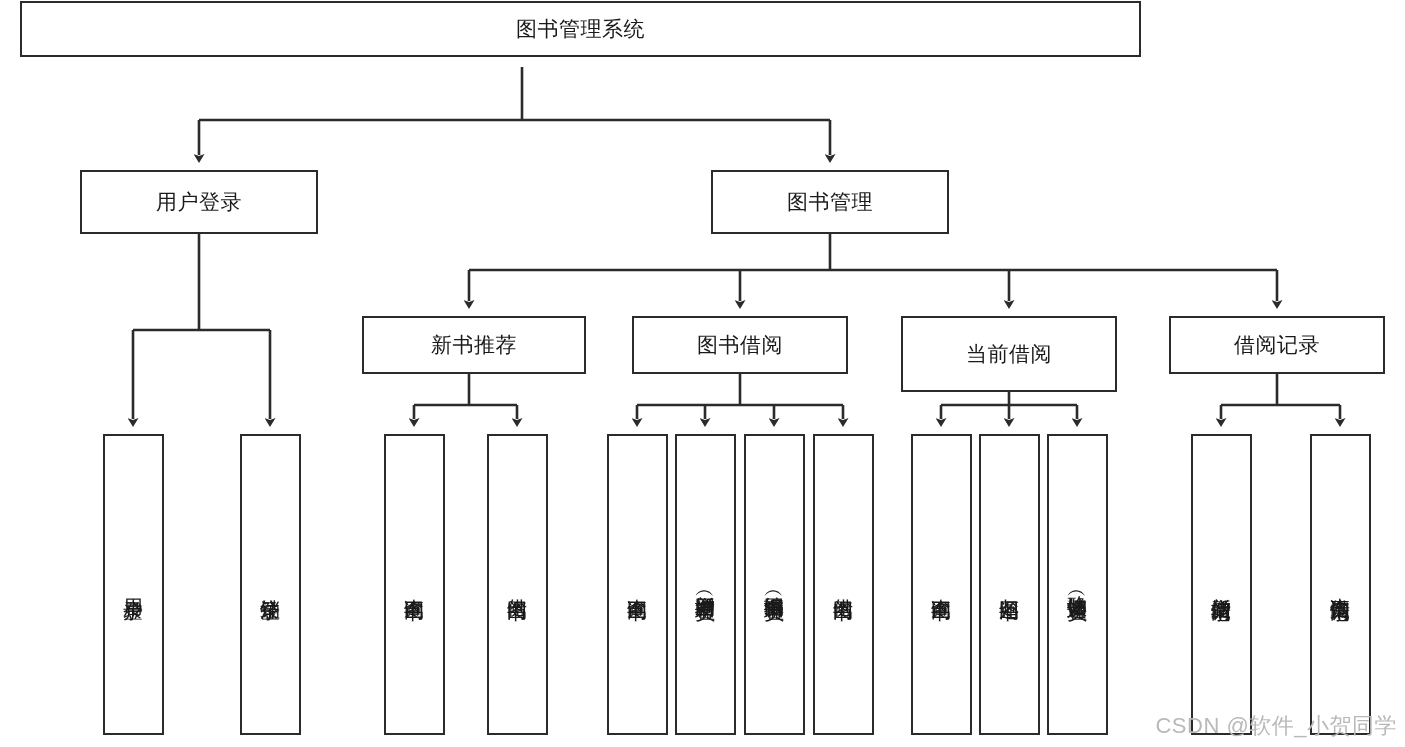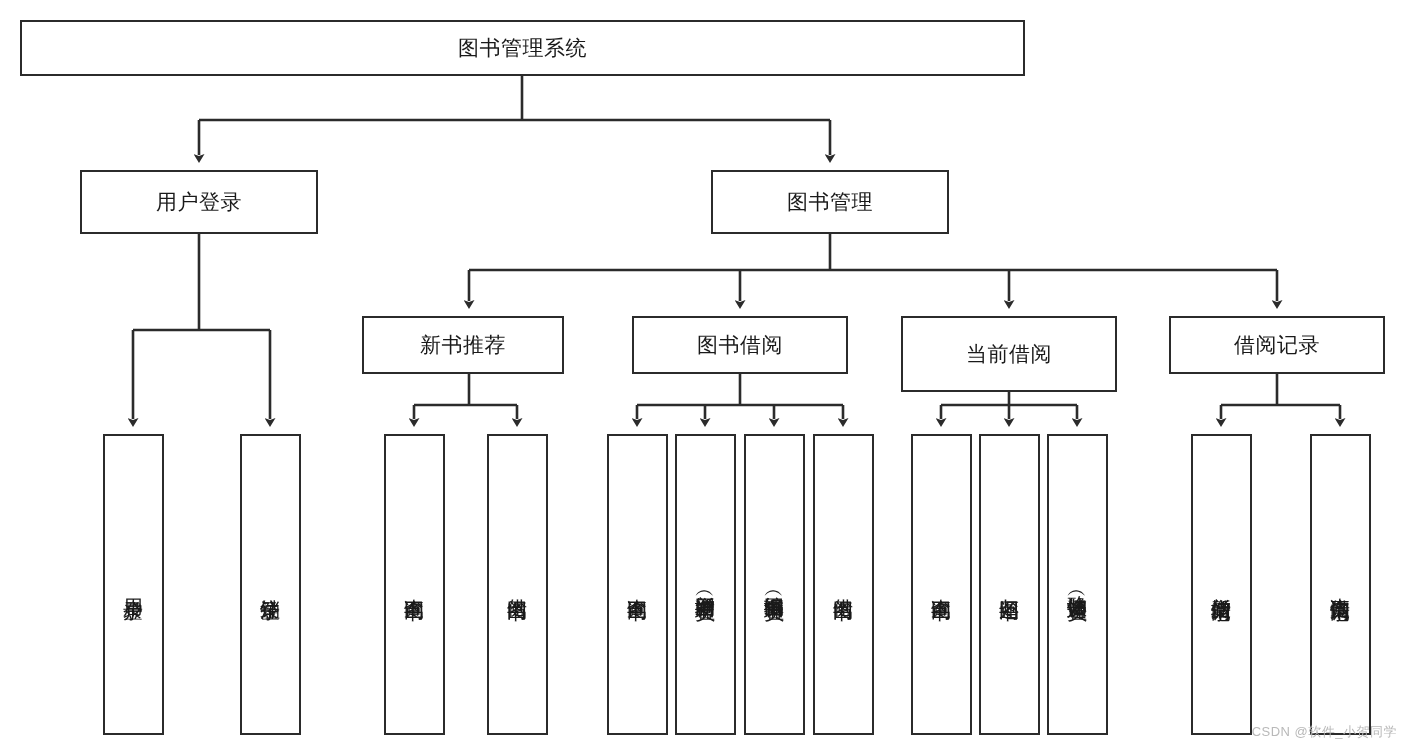--- a/index.html
+++ b/index.html
@@ -53,21 +53,21 @@
     font-size: 20px;
     line-height: 1.30;
     letter-spacing: 1px;
     white-space: normal;
     max-height: 100%;
   }
   #watermark {
     position: absolute;
     right: 8px;
     bottom: 6px;
-    font-size: 13px;
+    font-size: 22px;
     color: #b9b9b9;
     z-index: 5;
     white-space: nowrap;
     letter-spacing: 0.5px;
     margin-left: 40px;
   }
 </style>
 </head>
 <body>
 
@@ -128,32 +128,32 @@
     </g>
 
     <g stroke="#2b2b2b" stroke-width="2.6" fill="none">
       <path d="M1277,374 L1277,405"></path>
       <path d="M1221,405 L1340,405"></path>
       <path d="M1221,405 L1221,419" marker-end="url(#arrow)"></path>
       <path d="M1340,405 L1340,419" marker-end="url(#arrow)"></path>
     </g>
   </svg>
 
-  <div class="node" style="left:20px; top:20px; width:1005px; height:56px;text-align:center;">
+  <div class="node" style="left:20px; top:1px; width:1121px; height:56px;text-align:center;">
     <span class="node-label">图书管理系统</span>
   </div>
 
   <div class="node" style="left:80px; top:170px; width:238px; height:64px;">
     <span class="node-label">用户登录</span>
   </div>
   <div class="node" style="left:711px; top:170px; width:238px; height:64px;">
     <span class="node-label">图书管理</span>
   </div>
 
-  <div class="node" style="left:362px; top:316px; width:202px; height:58px;">
+  <div class="node" style="left:362px; top:316px; width:224px; height:58px;">
     <span class="node-label">新书推荐</span>
   </div>
   <div class="node" style="left:632px; top:316px; width:216px; height:58px;justify-content:center;">
     <span class="node-label">图书借阅</span>
   </div>
   <div class="node" style="left:901px; top:316px; width:216px; height:76px;">
     <span class="node-label">当前借阅</span>
   </div>
   <div class="node" style="left:1169px; top:316px; width:216px; height:58px;">
     <span class="node-label">借阅记录</span>

